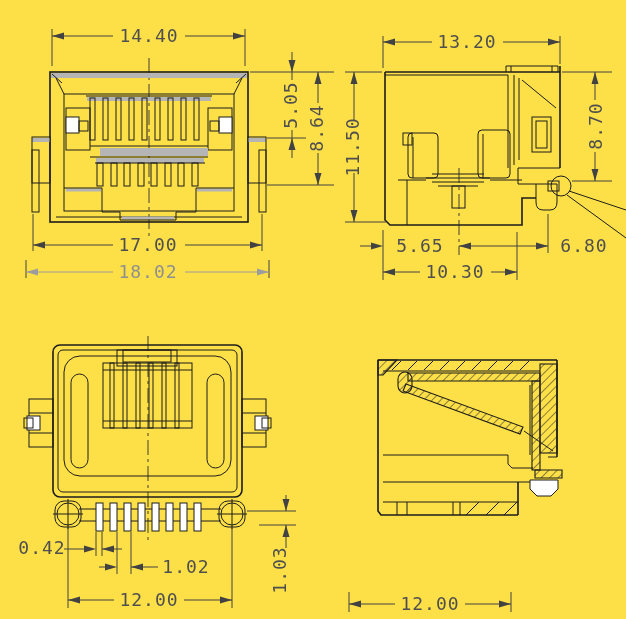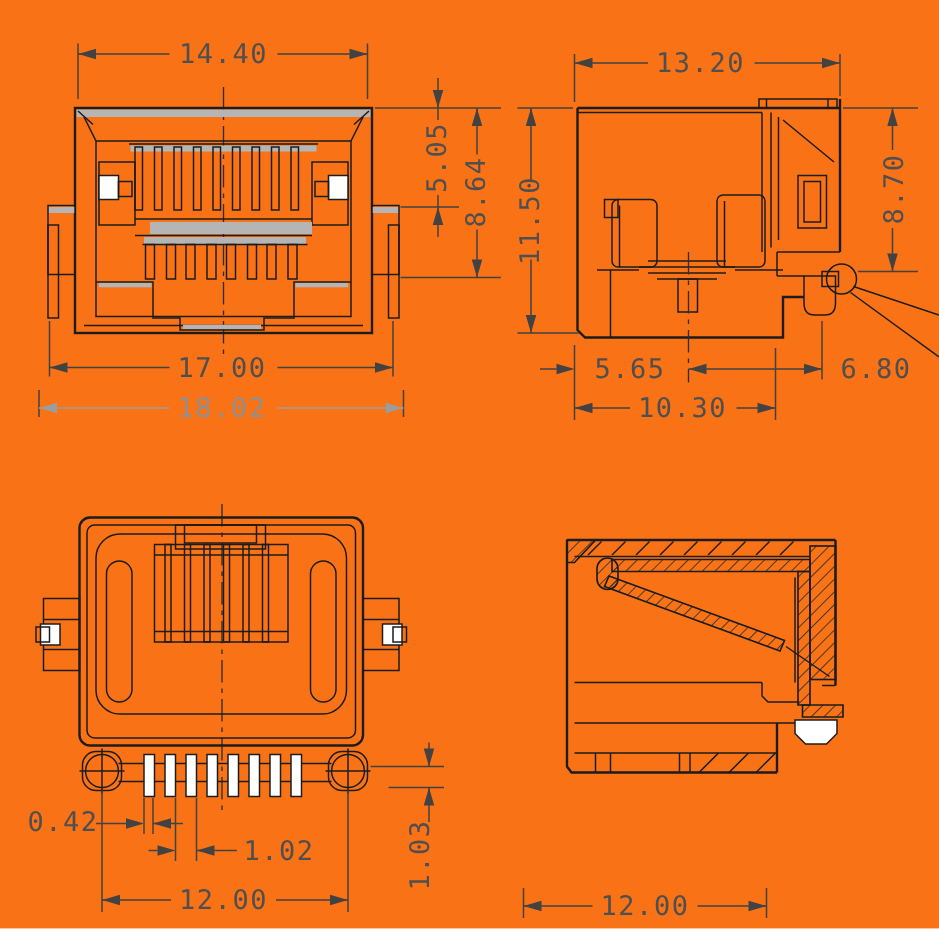--- a/index.html
+++ b/index.html
@@ -1,16 +1,16 @@
 <!DOCTYPE html>
 <html><head>
 <meta charset="utf-8">
 <style>
   html,body{margin:0;padding:0;background:#ffffff;}
-  .sheet{width:626px;height:619px;background:#f97316;overflow:hidden;}
+  .sheet{width:626px;height:619px;background:#fde047;overflow:hidden;}
   svg{display:block;}
   text{font-family:"DejaVu Sans Mono","Liberation Mono",monospace;font-size:18px;fill:#4f4f4f;letter-spacing:1px;}
   .ln{fill:none;stroke:#1c1c1c;stroke-width:1.6;stroke-linejoin:miter;}
   .lt{fill:none;stroke:#1c1c1c;stroke-width:1;}
   .dm{fill:none;stroke:#424242;stroke-width:1;}
   .ar{fill:#424242;stroke:none;}
   .arg{fill:#9c9c9c;stroke:none;}
   .gf{fill:#b5b5b5;stroke:none;}
   .ga{stroke:#b5b5b5;stroke-width:3;fill:none;}
   .cl{fill:none;stroke:#2e2e2e;stroke-width:0.9;stroke-dasharray:15 4 3 4;}

